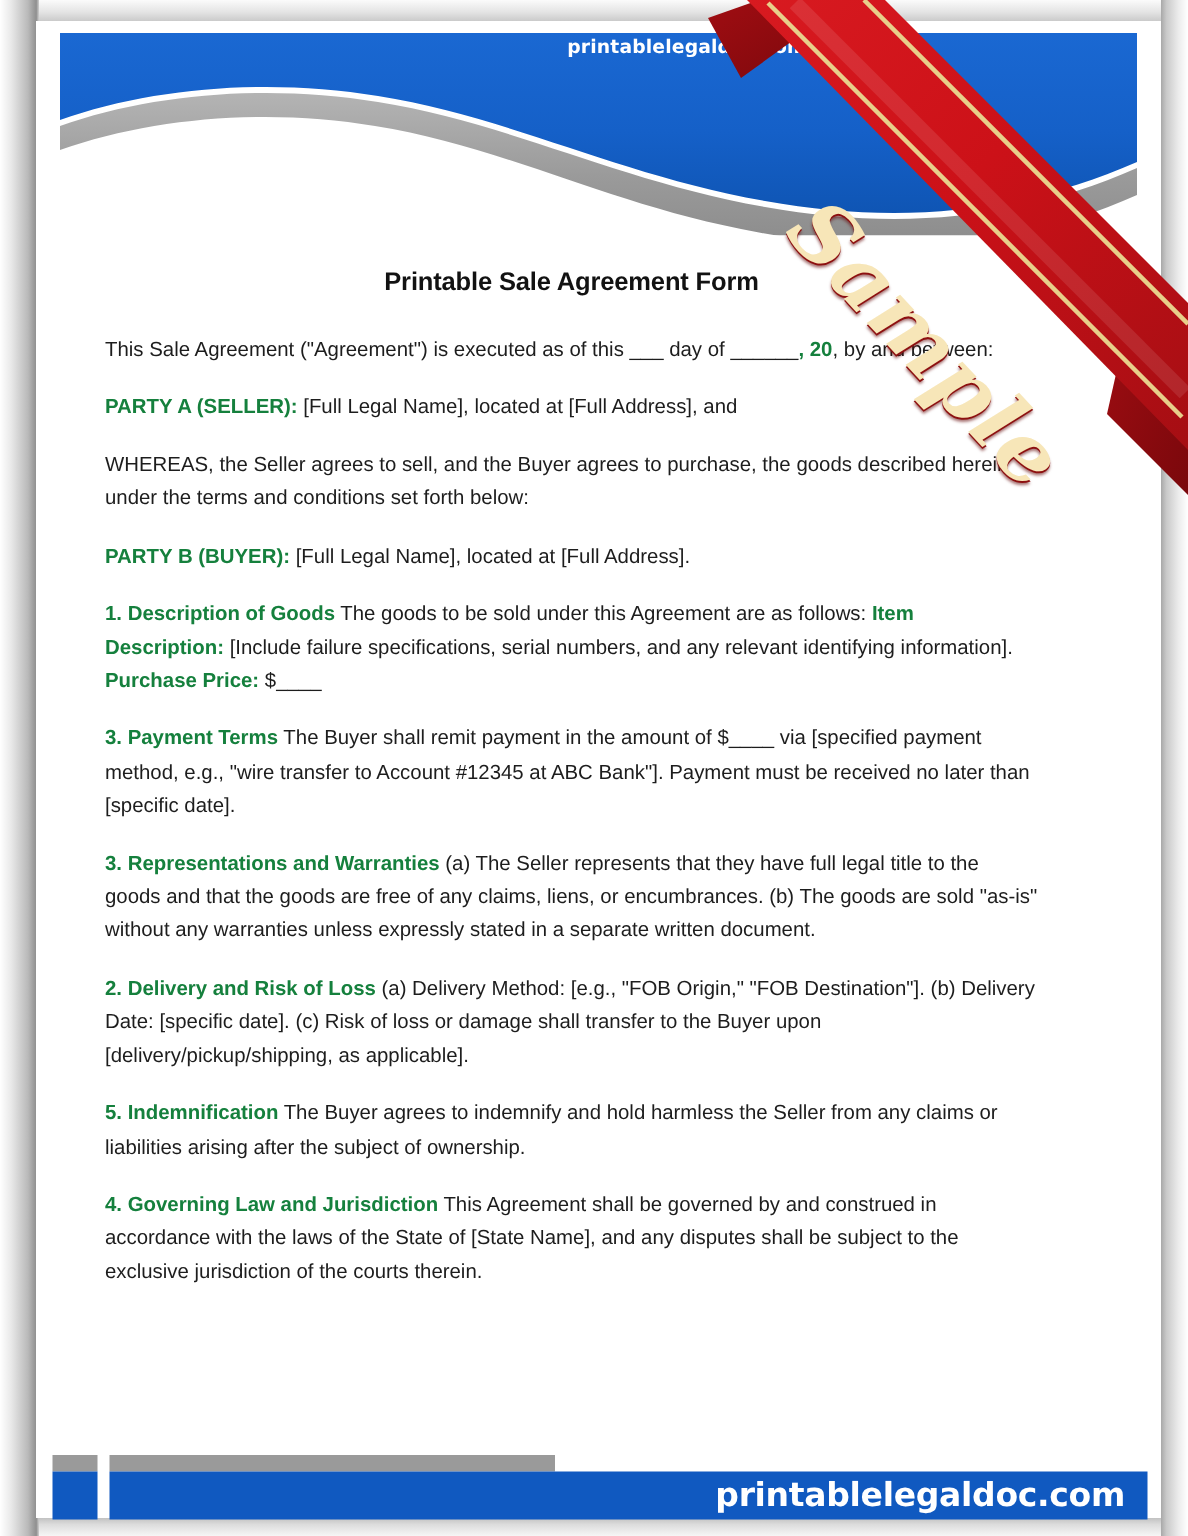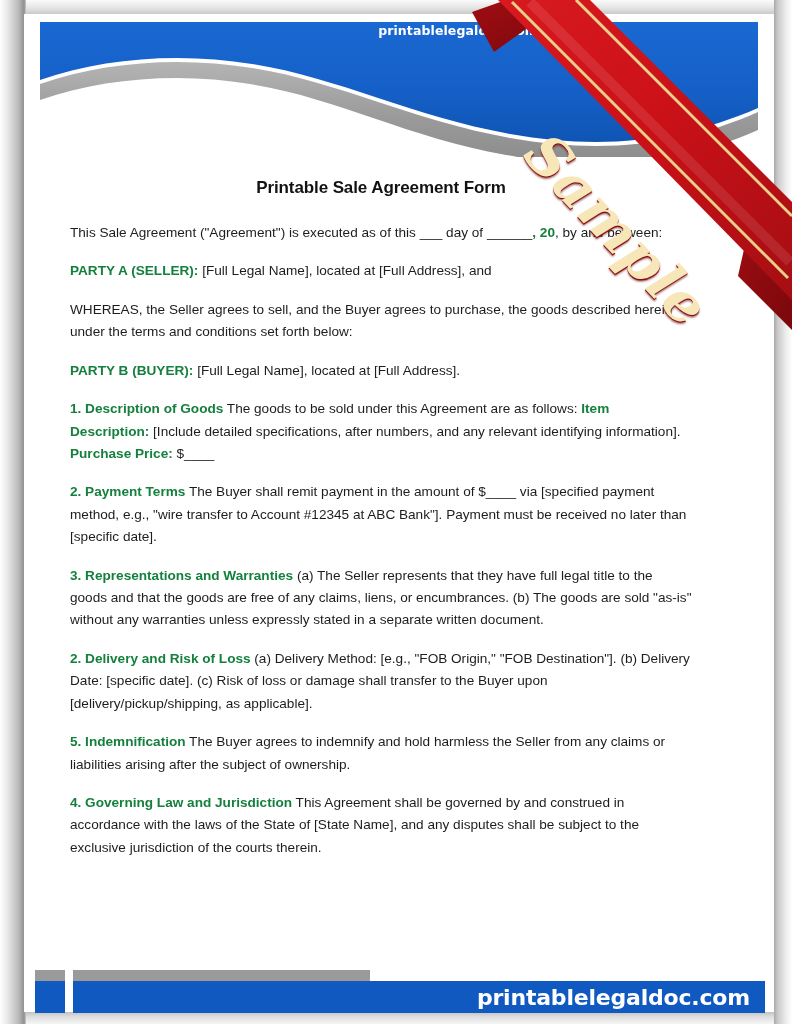--- a/index.html
+++ b/index.html
@@ -252,22 +252,22 @@
 
   <div class="doc-body">
     <h1 class="doc-title">Printable Sale Agreement Form</h1>
 
     <p class="para"><span>This Sale Agreement ("Agreement") is executed as of this ___ day of ______</span><b>, 20</b><span>, by and between:</span></p>
     <p class="para"><b>PARTY A (SELLER):</b><span> [Full Legal Name], located at [Full Address], and</span></p>
     <p class="para"><span>WHEREAS, the Seller agrees to sell, and the Buyer agrees to purchase, the goods described herein under the terms and conditions set forth below:</span></p>
     <p class="para"><b>PARTY B (BUYER):</b><span> [Full Legal Name], located at [Full Address].</span></p>
 
     <div>
-        <p class="para"><b>1. Description of Goods</b><span> The goods to be sold under this Agreement are as follows: </span><b>Item Description:</b><span> [Include detailed specifications, after numbers, and any relevant identifying information]. </span><b>Purchase Price:</b><span> $____</span></p>
-        <p class="para"><b>2. Payment Terms</b><span> The Buyer shall remit payment in the amount of $____ via [specified payment method, e.g., "wire transfer to Account #12345 at ABC Bank"]. Payment must be received no later than [specific date].</span></p>
+        <p class="para"><b>1. Description of Goods</b><span> The goods to be sold under this Agreement are as follows: </span><b>Item Description:</b><span> [Include failure specifications, serial numbers, and any relevant identifying information]. </span><b>Purchase Price:</b><span> $____</span></p>
+        <p class="para"><b>3. Payment Terms</b><span> The Buyer shall remit payment in the amount of $____ via [specified payment method, e.g., "wire transfer to Account #12345 at ABC Bank"]. Payment must be received no later than [specific date].</span></p>
         <p class="para"><b>3. Representations and Warranties</b><span> (a) The Seller represents that they have full legal title to the goods and that the goods are free of any claims, liens, or encumbrances. (b) The goods are sold "as-is" without any warranties unless expressly stated in a separate written document.</span></p>
         <p class="para"><b>2. Delivery and Risk of Loss</b><span> (a) Delivery Method: [e.g., "FOB Origin," "FOB Destination"]. (b) Delivery Date: [specific date]. (c) Risk of loss or damage shall transfer to the Buyer upon [delivery/pickup/shipping, as applicable].</span></p>
         <p class="para"><b>5. Indemnification</b><span> The Buyer agrees to indemnify and hold harmless the Seller from any claims or liabilities arising after the subject of ownership.</span></p>
         <p class="para"><b>4. Governing Law and Jurisdiction</b><span> This Agreement shall be governed by and construed in accordance with the laws of the State of [State Name], and any disputes shall be subject to the exclusive jurisdiction of the courts therein.</span></p>
       </div>
   </div>
 
   <div class="footer-gray-small"></div>
   <div class="footer-blue-small"></div>
   <div class="footer-gray-bar"></div>

